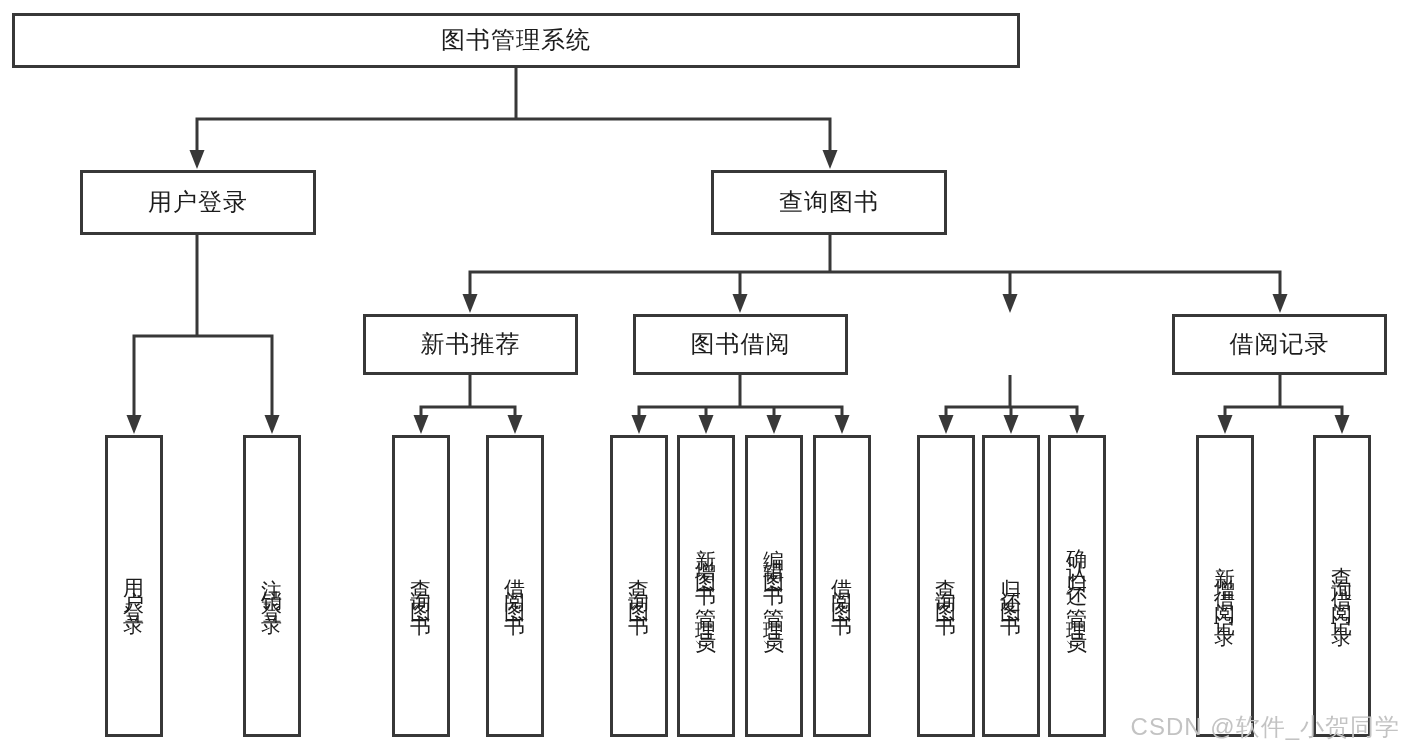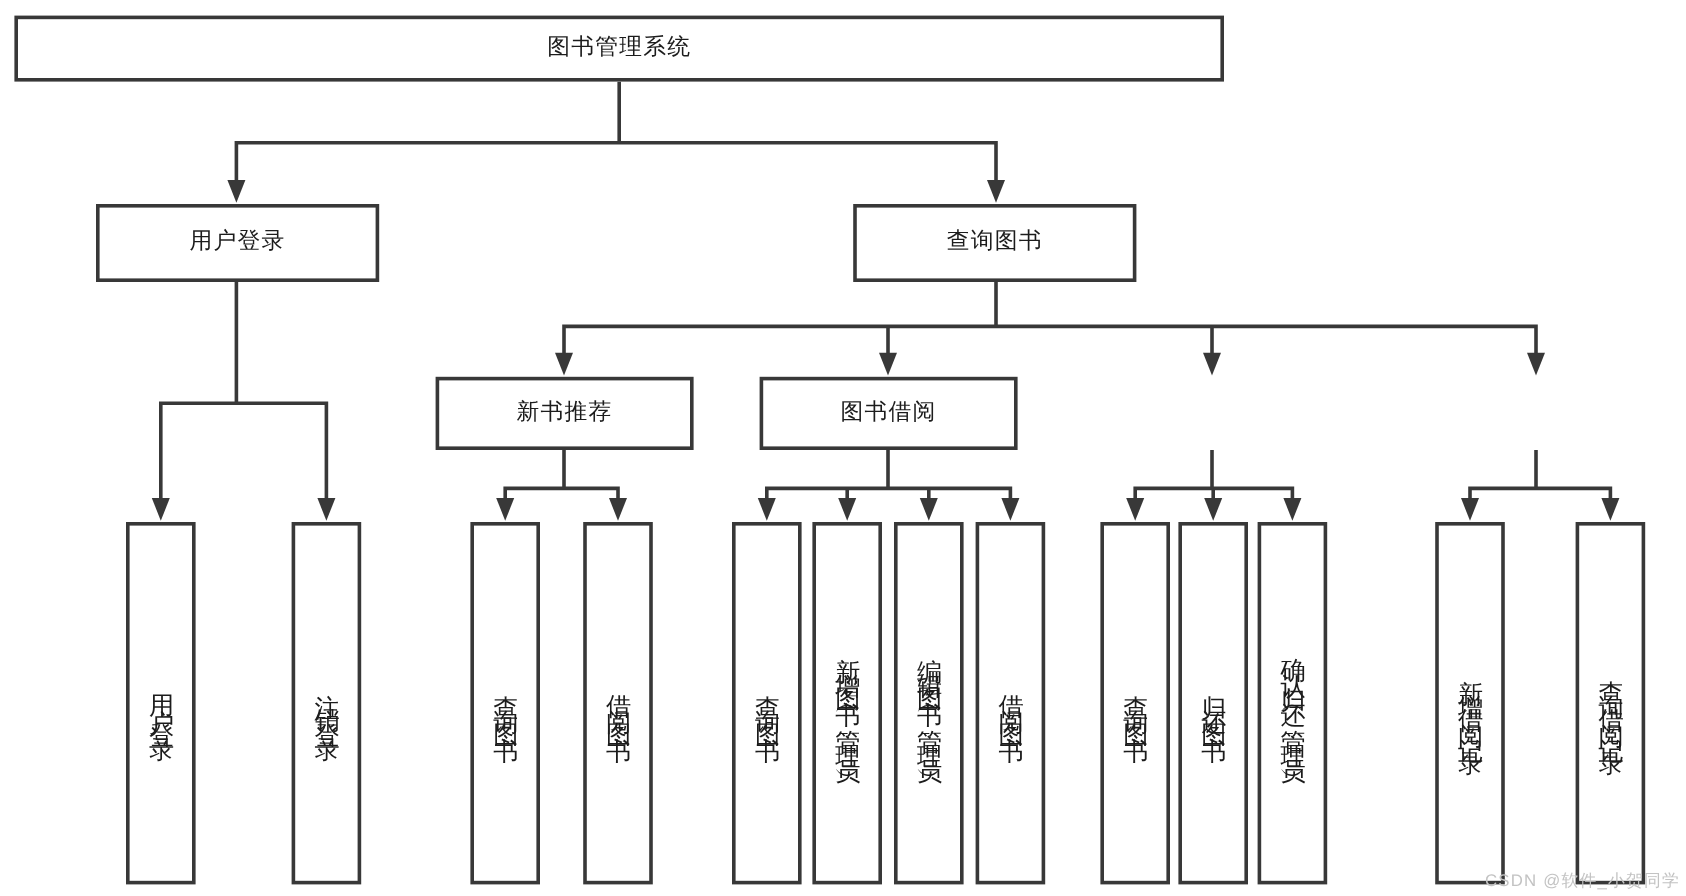--- a/index.html
+++ b/index.html
@@ -7,30 +7,30 @@
   body { font-family:"Liberation Sans", sans-serif; }
   .canvas {
     position:relative; width:1405px; height:747px;
     background:#ffffff; overflow:hidden;
   }
   .connectors { position:absolute; left:0; top:0; }
   .box {
     position:absolute; background:#ffffff;
     border:3px solid #383838; color:#1c1c1c;
     display:flex; align-items:center; justify-content:center;
-    font-size:19px; letter-spacing:1px; text-align:center;
+    font-size:24px; letter-spacing:1px; text-align:center;
     line-height:1.2;
   }
   .vbox {
     writing-mode:vertical-rl; text-orientation:mixed;
     font-size:21px; letter-spacing:12px;
   }
   .watermark {
     position:absolute; right:5px; bottom:4px;
-    font-size:14px; color:#c3c3c3; letter-spacing:1px;
+    font-size:24px; color:#c3c3c3; letter-spacing:1px;
     white-space:nowrap; z-index:5;
   }
 </style>
 </head>
 <body>
 
 <div class="canvas">
 
   <svg class="connectors" width="1405" height="747" viewBox="0 0 1405 747" xmlns="http://www.w3.org/2000/svg">
     <path fill="none" stroke="#383838" stroke-width="3" d="
@@ -90,20 +90,21 @@
     </g>
   </svg>
 
   <div class="box" style="left:12px; top:13px; width:1008px; height:55px;">图书管理系统</div>
 
   <div class="box" style="left:80px; top:170px; width:236px; height:65px;">用户登录</div>
   <div class="box" style="left:711px; top:170px; width:236px; height:65px;">查询图书</div>
 
   <div class="box" style="left:363px; top:314px; width:215px; height:61px;">新书推荐</div>
   <div class="box" style="left:633px; top:314px; width:215px; height:61px;text-align:right;">图书借阅</div>
+  <div class="box" style="left:1172px; top:314px; width:215px; height:61px;">借阅记录</div>
 
   <div class="box vbox" style="left:105px; top:435px; width:58px; height:302px;">用户登录</div>
   <div class="box vbox" style="left:243px; top:435px; width:58px; height:302px;">注销登录</div>
 
   <div class="box vbox" style="left:392px; top:435px; width:58px; height:302px;">查询图书</div>
   <div class="box vbox" style="left:486px; top:435px; width:58px; height:302px;">借阅图书</div>
 
   <div class="box vbox" style="left:610px; top:435px; width:58px; height:302px;">查询图书</div>
   <div class="box vbox" style="left:677px; top:435px; width:58px; height:302px;">新增图书（管理员）</div>
   <div class="box vbox" style="left:745px; top:435px; width:58px; height:302px;">编辑图书（管理员）</div>

